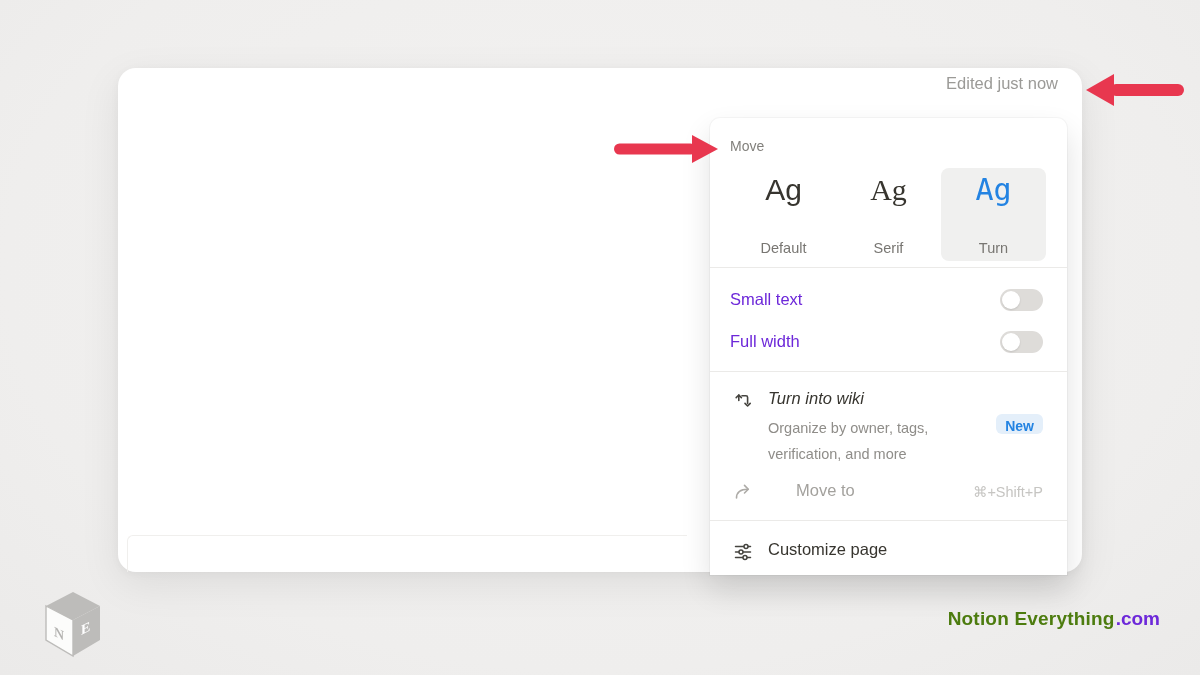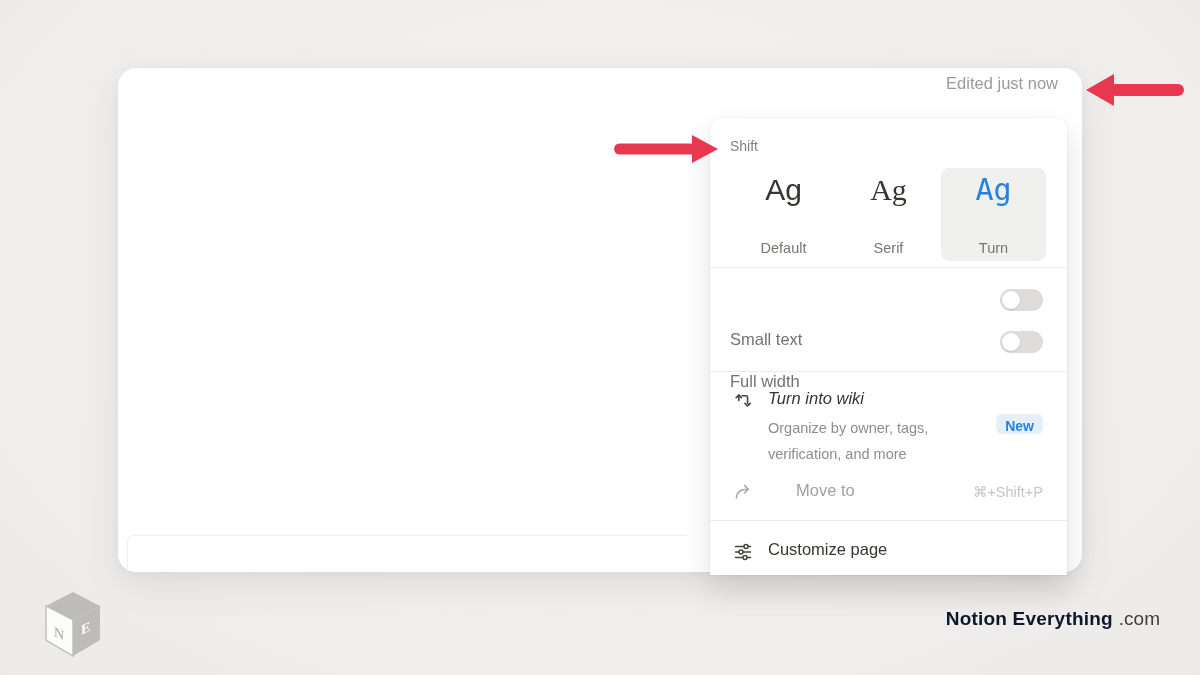--- a/index.html
+++ b/index.html
@@ -48,21 +48,21 @@
     cursor:pointer;
     gap:27px;
   }
   .style-option.selected{ background:#f0f0ef; }
   .style-ag{ font-size:30px; font-weight:500; line-height:34px; color:#37352f; }
   .style-ag.serif{ font-family:"Liberation Serif", serif; font-weight:400; }
   .style-ag.mono{ font-family:"DejaVu Sans Mono", monospace; color:#2383e2; }
   .style-name{ font-size:14.5px; color:#787672; margin-top:6px; }
   .divider{ position:absolute; left:0; right:0; height:1px; background:#ebeae8; }
   .d1{ top:149px; } .d2{ top:253px; } .d3{ top:402px; }
-  .row-label{ position:absolute; left:20px; font-size:16.5px; color:#737373;margin-top:40px; }
+  .row-label{ position:absolute; left:20px; font-size:16.5px; color:#6d28d9; }
   .toggle{
     position:absolute; right:24px; width:43px; height:22px; border-radius:11px;
     background:#dedcd9; cursor:pointer;
   }
   .toggle .knob{
     position:absolute; left:2px; top:2px; width:18px; height:18px; border-radius:50%;
     background:#ffffff; box-shadow:0 1px 2px rgba(0,0,0,.12);
   }
   .menu-icon{ position:absolute; left:23px; width:20px; height:20px; }
   .menu-icon svg{ display:block; }
@@ -78,22 +78,22 @@
   .customize-label{ position:absolute; left:58px; top:422px; font-size:16.5px; color:#37352f; }
   
   .arrow{ position:absolute; z-index:20; }
   .arrow-top{ left:1086px; top:73px; }
   .arrow-style{ left:612px; top:134px; }
   
   .logo{ position:absolute; left:44px; top:590px; width:58px; height:68px; }
   .watermark{
     position:absolute; right:40px; top:608px; font-size:19px; white-space:nowrap;
   }
-  .wm-brand{ font-weight:700; color:#0f172a; letter-spacing:.2px; }
-  .wm-suffix{ color:#404040; margin-left:6px; font-weight:400; }
+  .wm-brand{ font-weight:700; color:#4d7c0f; letter-spacing:.2px; }
+  .wm-suffix{ color:#6d28d9; margin-left:1px; font-weight:700; }
 </style>
 </head>
 <body>
 
 <div class="page-card">
   <div class="inner-corner"></div>
 </div>
 
 <div class="topbar">
   <span class="tb-edited">Edited just now</span>
@@ -121,21 +121,21 @@
     <svg width="30" height="26" viewBox="0 0 30 24">
       <circle cx="5" cy="12" r="2.6" fill="#45443f"></circle>
       <circle cx="15" cy="12" r="2.6" fill="#45443f"></circle>
       <circle cx="25" cy="12" r="2.6" fill="#45443f"></circle>
     </svg>
   </span>
 </div>
 
 <div class="menu">
 
-  <div class="menu-style-label">Shift</div>
+  <div class="menu-style-label">Move</div>
 
   <div class="style-options">
     <div class="style-option">
       <span class="style-ag">Ag</span>
       <span class="style-name">Default</span>
     </div>
     <div class="style-option">
       <span class="style-ag serif">Ag</span>
       <span class="style-name">Serif</span>
     </div>

